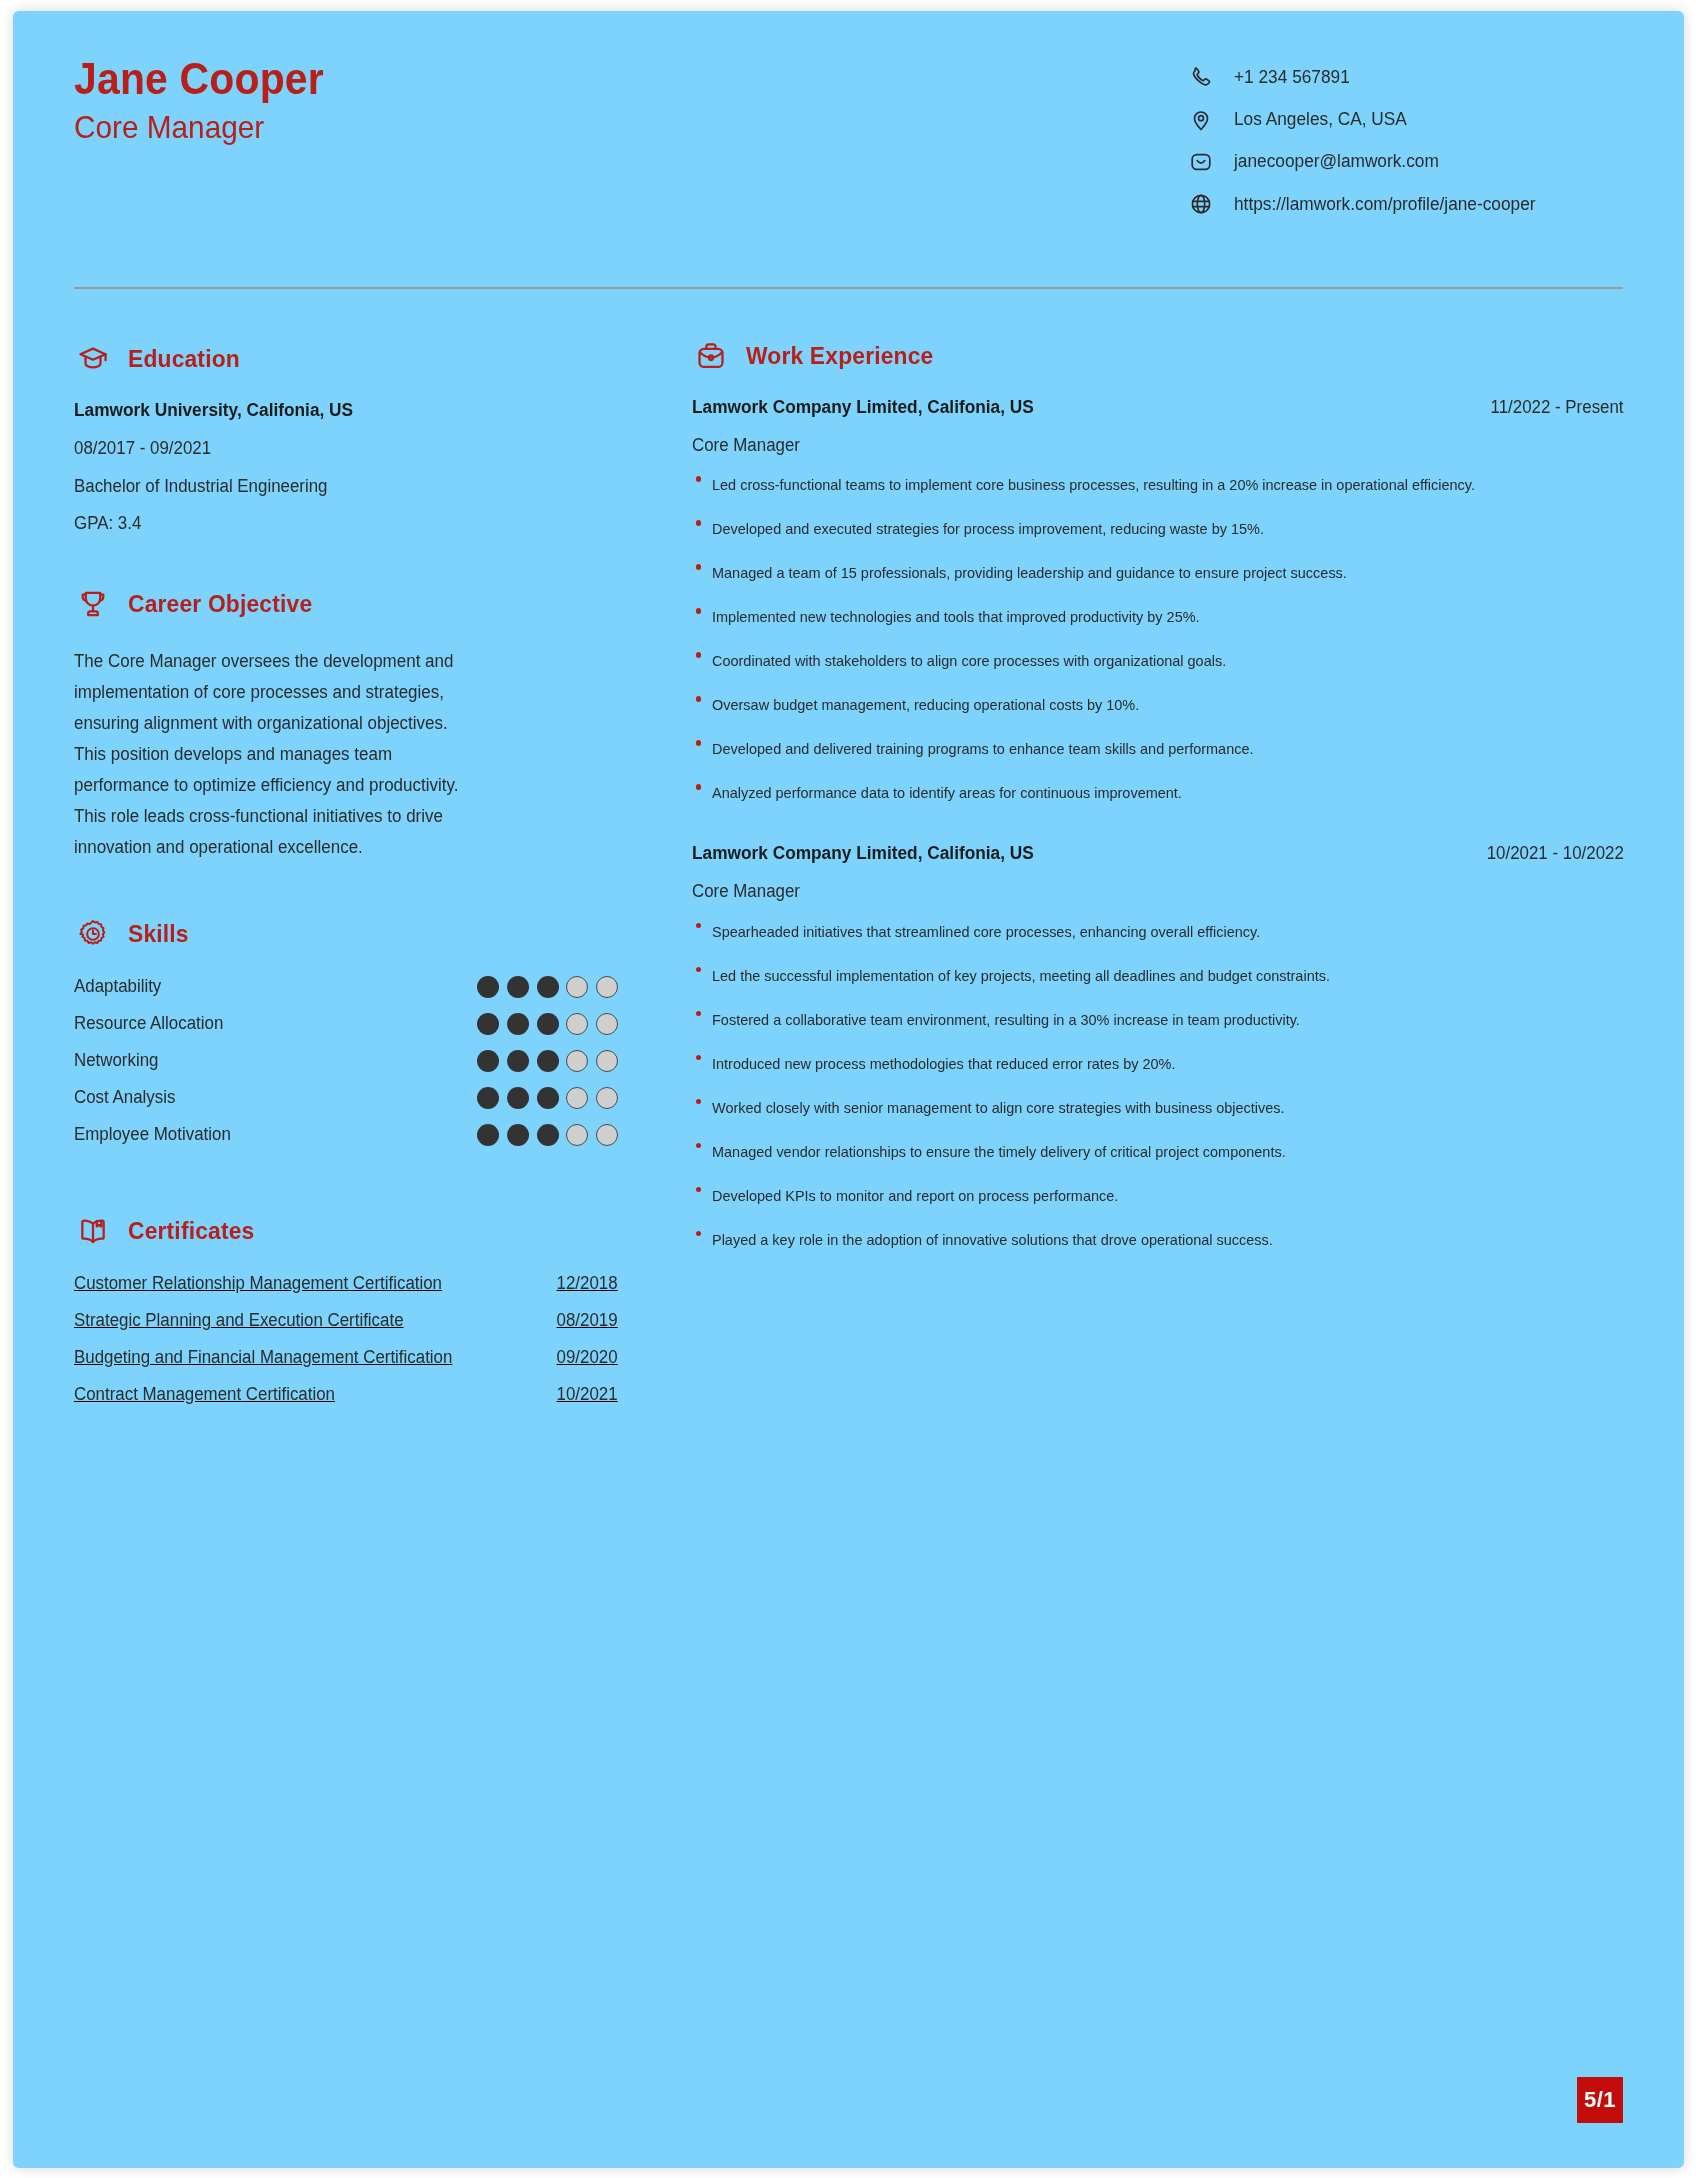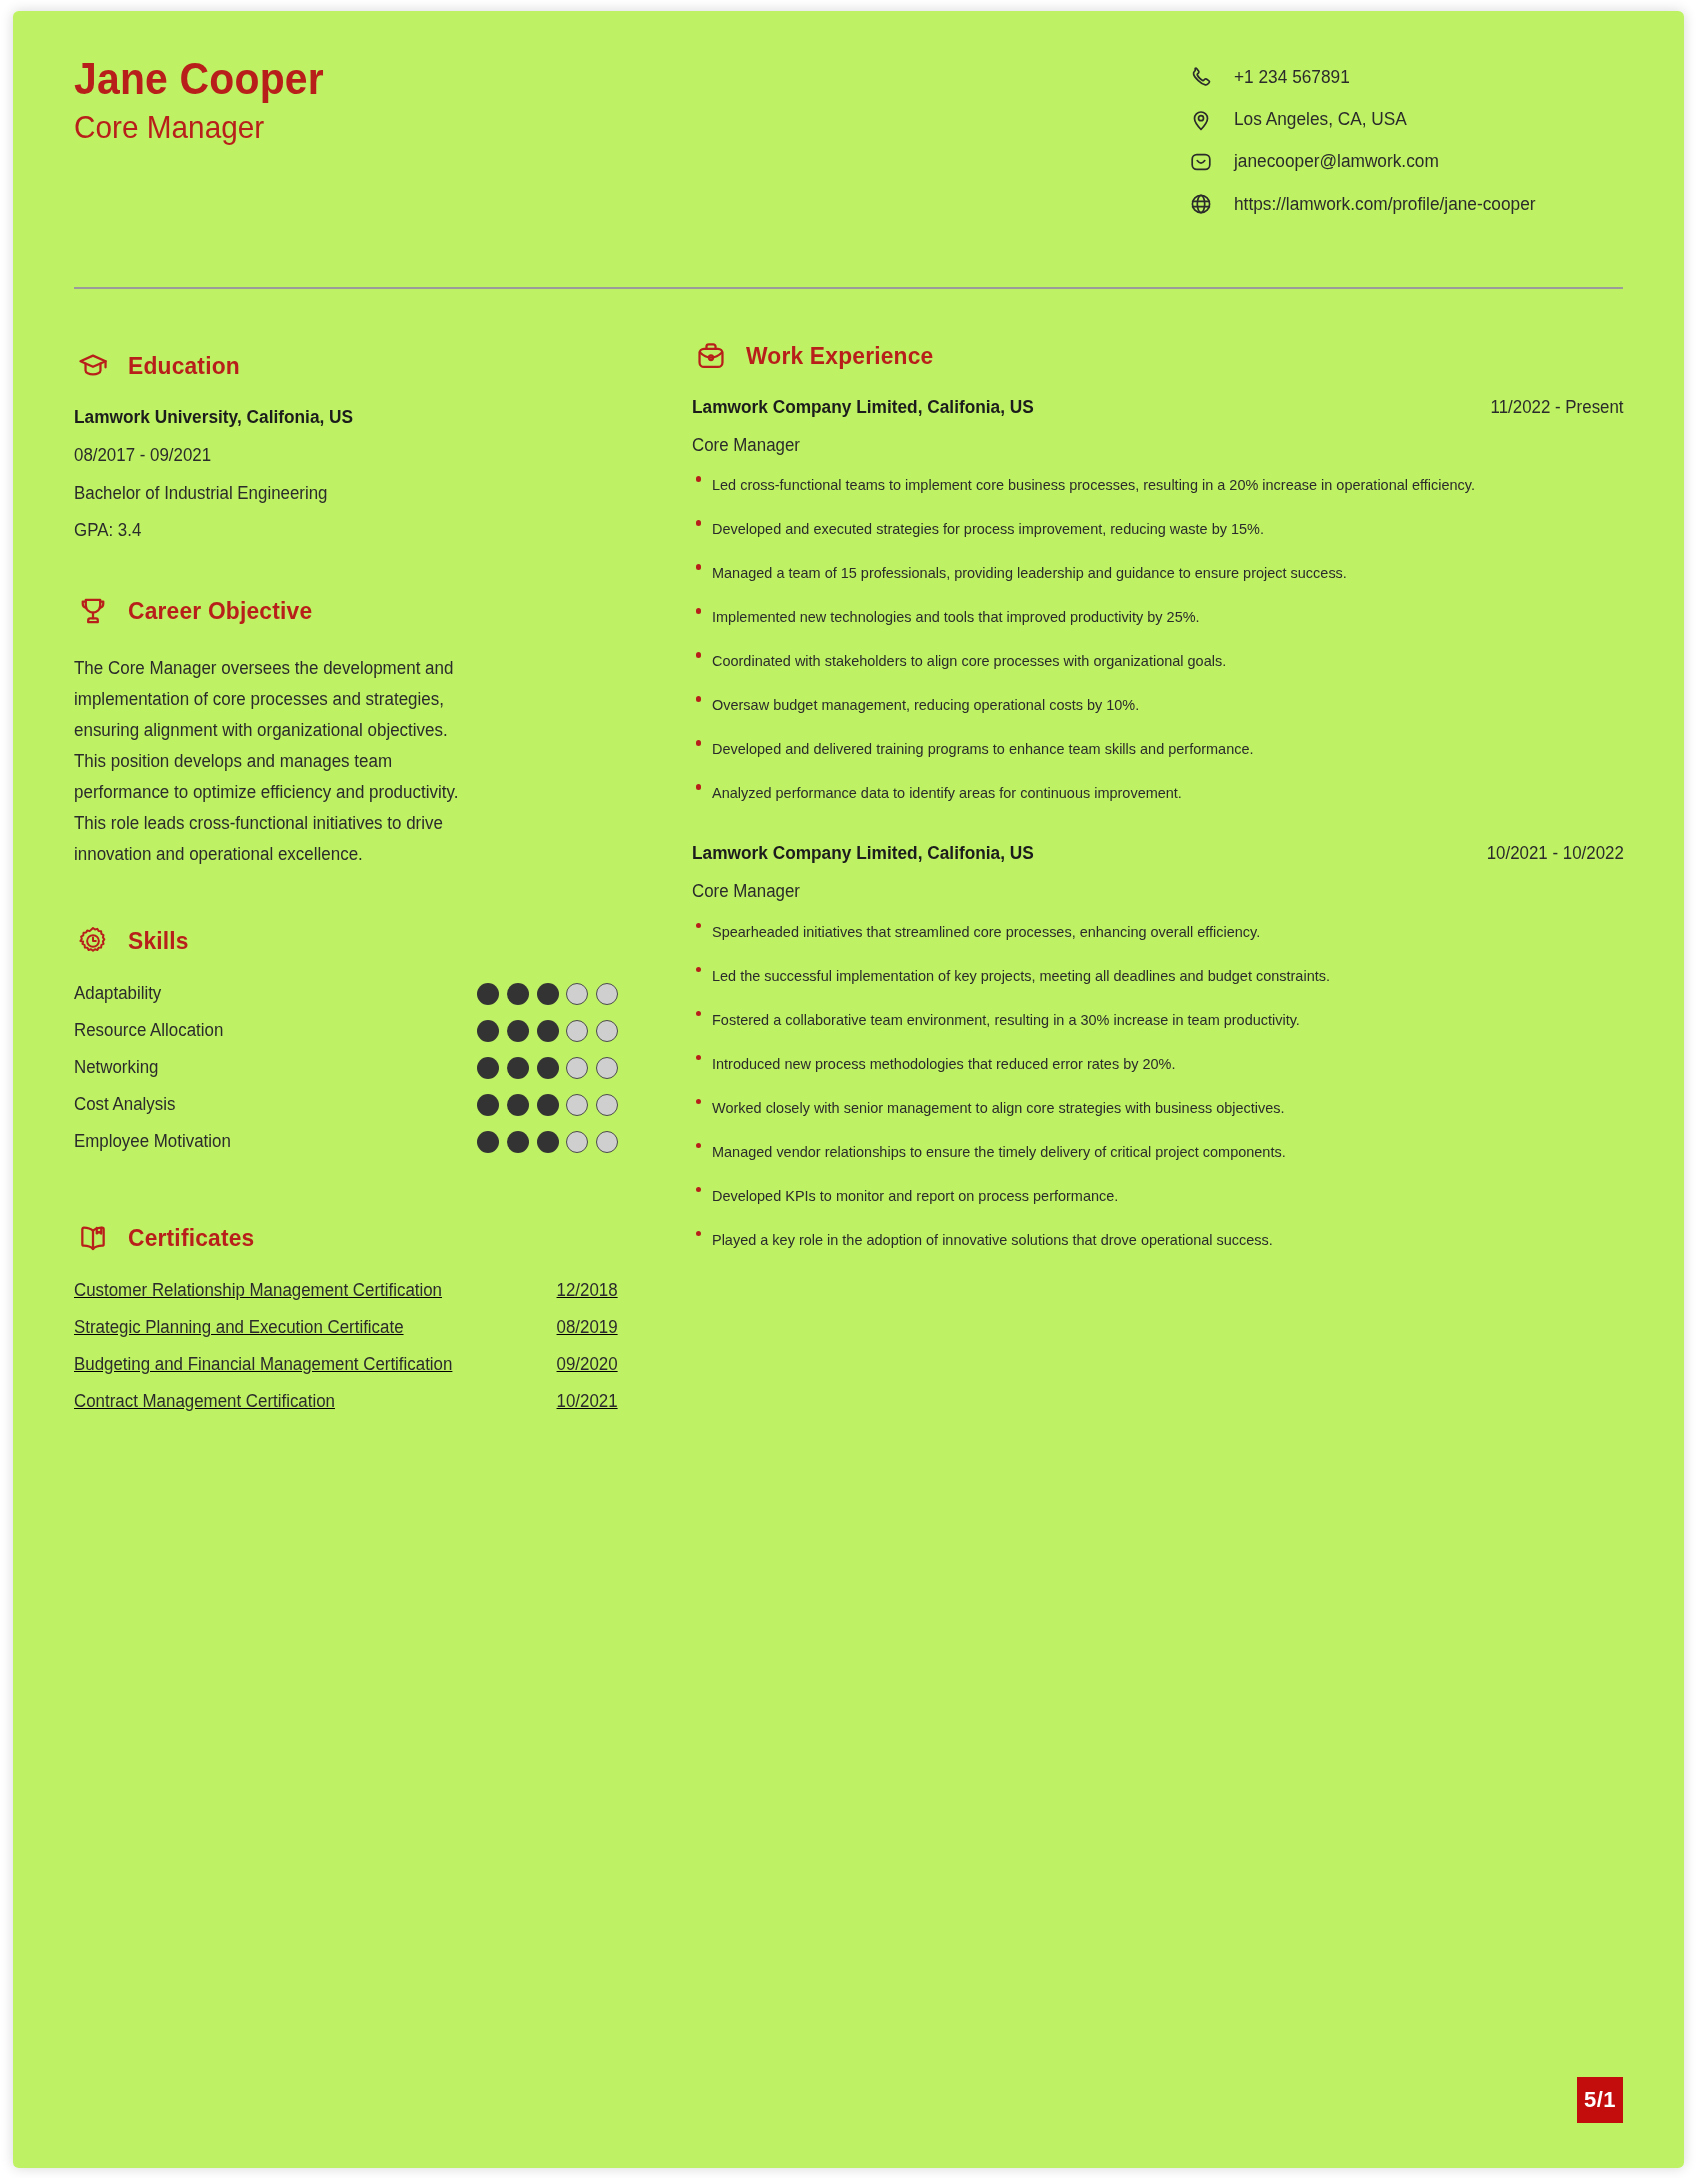--- a/index.html
+++ b/index.html
@@ -20,21 +20,21 @@
     width: 1671px;
     height: 2157px;
     background: #ffffff;
     border-radius: 5.6px;
     box-shadow: 0 0 13px rgba(0,0,0,0.16);
     overflow: hidden;
   }
   .sheet {
     position: absolute;
     inset: 0;
-    background: #bef264;
+    background: #7dd3fc;
   }
 
   
   .header {
     position: absolute;
     left: 61px;
     top: 45px;
     right: 61px;
     height: 232px;
   }
@@ -98,21 +98,21 @@
     right: 61px;
     top: 276px;
     height: 1.9px;
     background: #9b9b9b;
   }
 
   
   .col-left {
     position: absolute;
     left: 61px;
-    top: 333px;
+    top: 326px;
     width: 544px;
   }
   .col-right {
     position: absolute;
     left: 679px;
     top: 323px;
     width: 932px;
   }
 
   

